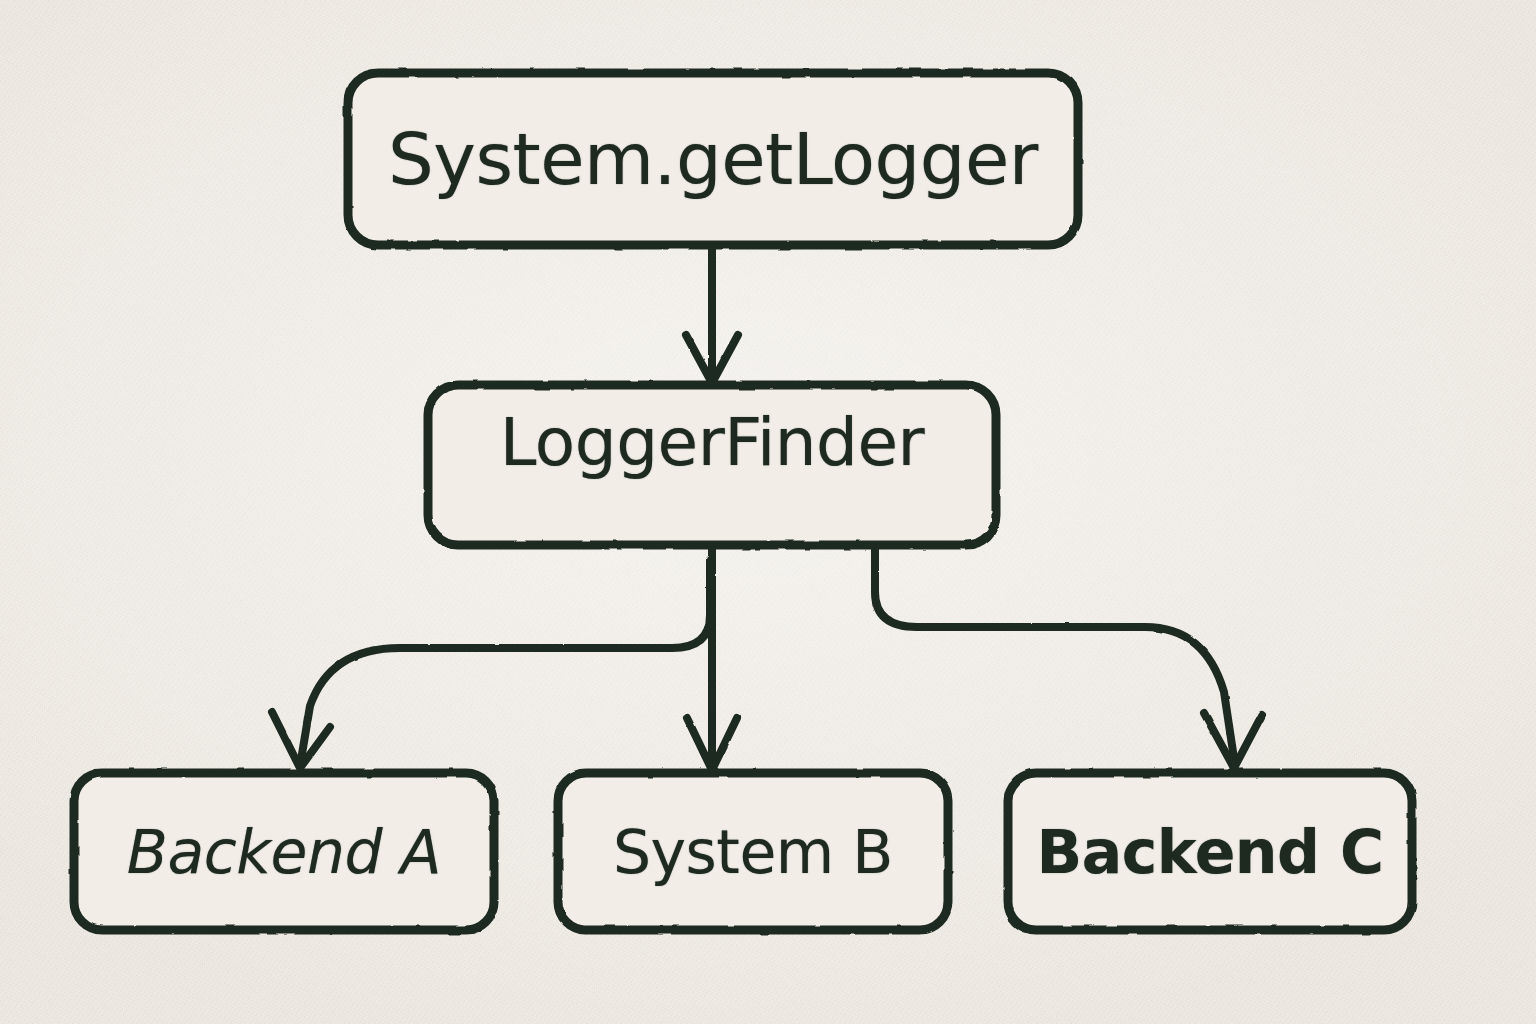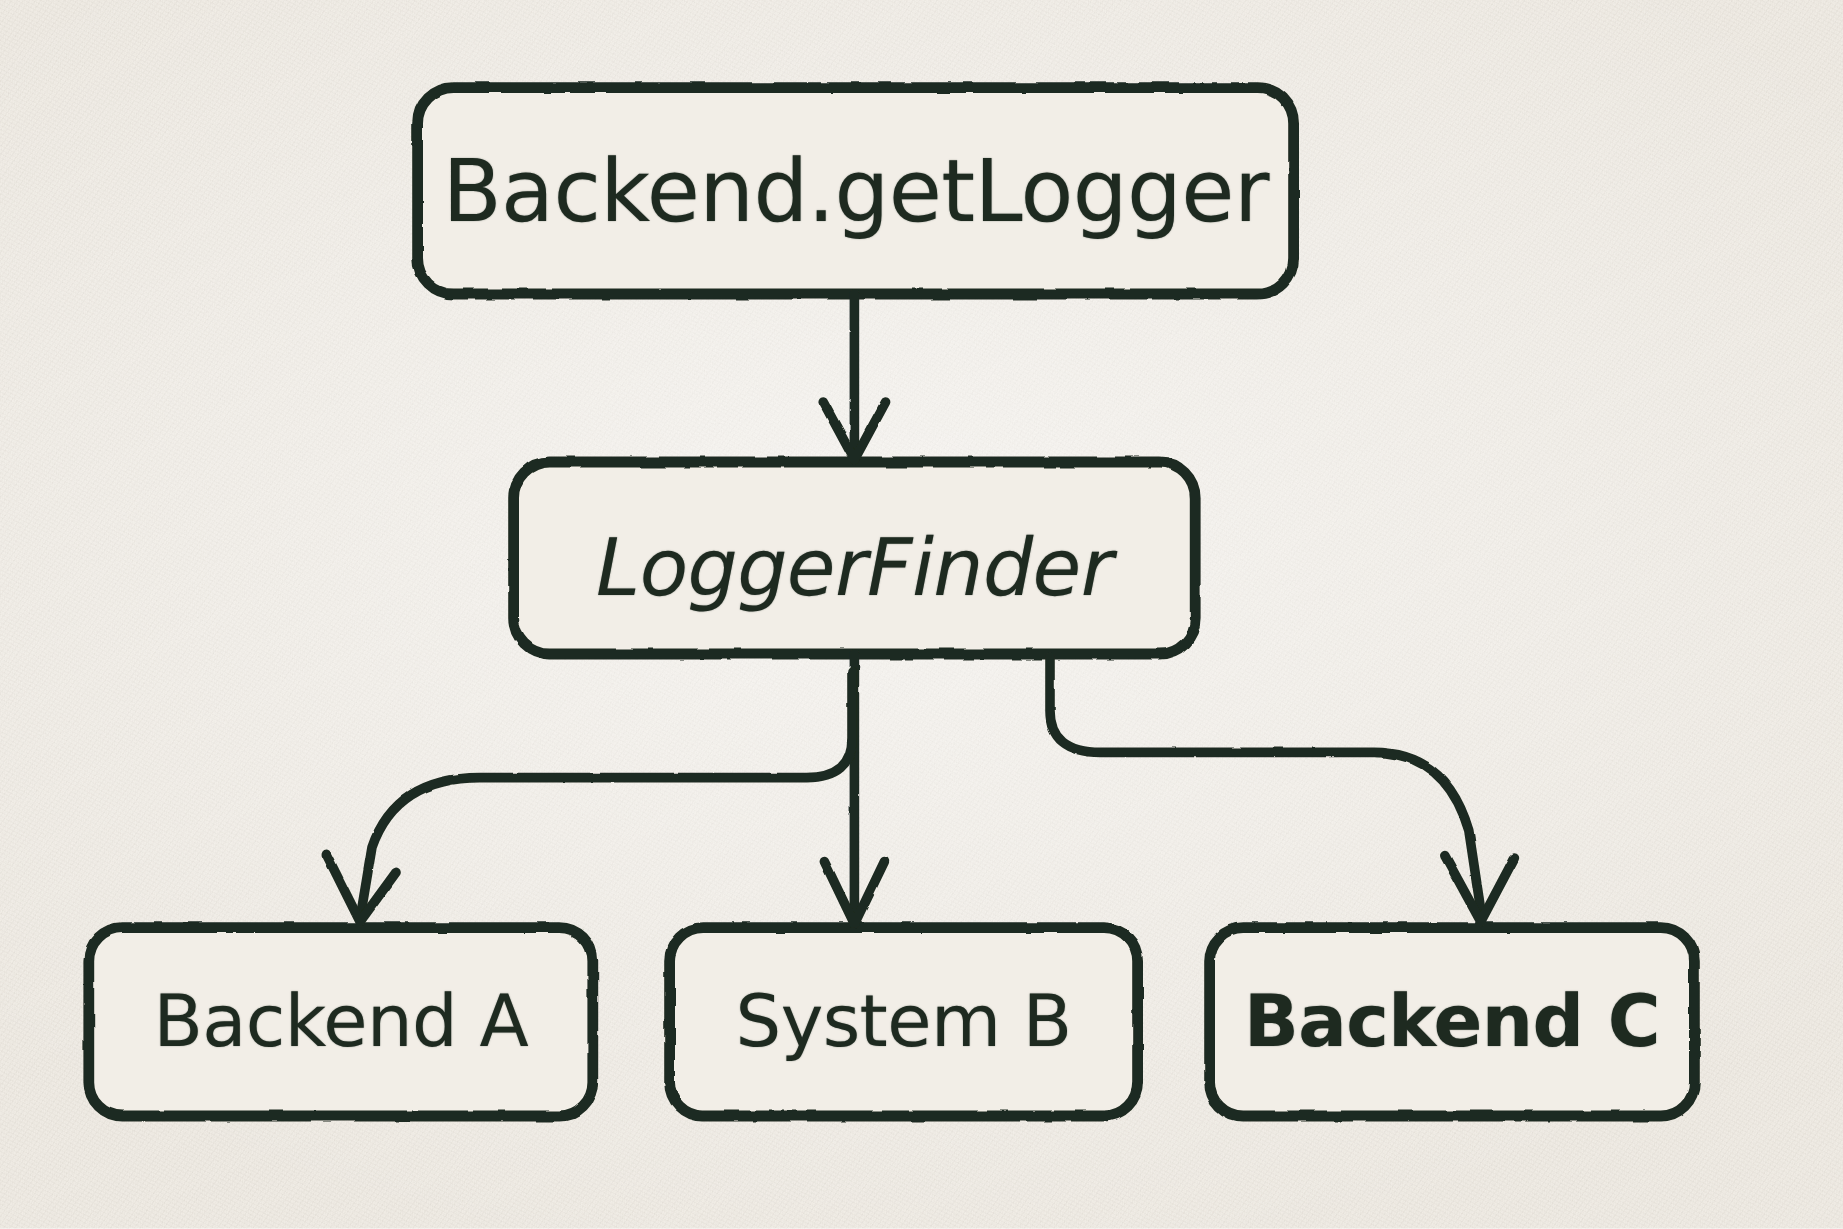--- a/index.html
+++ b/index.html
@@ -120,23 +120,23 @@
       <path d="M 875 548
                L 875 592
                Q 875 627 917 627
                L 1145 627
                Q 1205 627 1224 692
                L 1235 765"></path>
       <path d="M 1204 713 L 1234 768 L 1262 715"></path>
     </g>
   </svg>
 
-  <div class="node-label" id="label-root" style="left:348px; top:73px; width:730px; height:172px;">Backend.getLogger</div>
+  <div class="node-label" id="label-root" style="left:348px; top:73px; width:730px; height:172px;">System.getLogger</div>
 
-  <div class="node-label" id="label-finder" style="left:428px; top:393px; width:568px; height:160px;font-style:italic;">LoggerFinder</div>
+  <div class="node-label" id="label-finder" style="left:428px; top:362px; width:568px; height:160px;">LoggerFinder</div>
 
-  <div class="node-label label-backend" style="left:74px; top:773px; width:420px; height:157px;">Backend A</div>
+  <div class="node-label label-backend" style="left:74px; top:773px; width:420px; height:157px;font-style:italic;">Backend A</div>
 
   <div class="node-label label-backend" style="left:558px; top:773px; width:390px; height:157px;">System B</div>
 
   <div class="node-label label-backend" style="left:1008px; top:773px; width:404px; height:157px;font-weight:bold;">Backend C</div>
 
 </div>
 
 </body></html>

